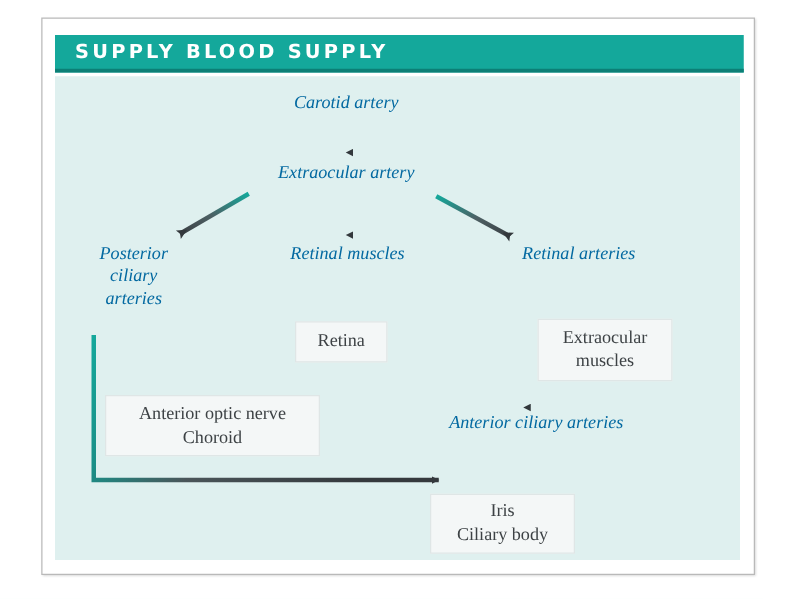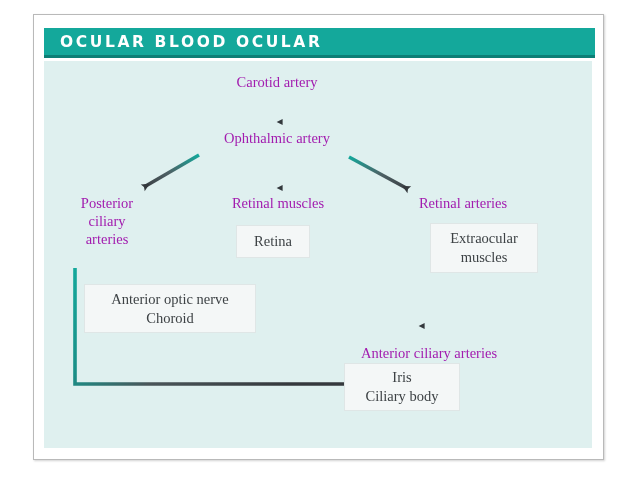--- a/index.html
+++ b/index.html
@@ -57,43 +57,45 @@
     left: 44px;
     top: 61px;
     width: 548px;
     height: 387px;
     background: #dff0ef;
   }
 
   
   .node-label {
     position: absolute;
-    color: #a21caf;
+    color: #0369a1;
     font-size: 14.5px;
     line-height: 18px;
     text-align: center;
     white-space: pre-line;
     font-family: "Liberation Serif", "DejaVu Serif", serif;
+    font-style: italic;
   }
 
   
   .box {
     position: absolute;
     background: #f4f7f7;
     border: 1px solid #dfe6e6;
     box-sizing: border-box;
     color: #3d4245;
     font-size: 14.5px;
     line-height: 19px;
     text-align: center;
     display: flex;
     align-items: center;
     justify-content: center;
     white-space: pre-line;
     font-family: "Liberation Serif", "DejaVu Serif", serif;
+    margin-top: 32px;
   }
   .box::after {
     content: "";
     position: absolute;
     left: 6px;
     top: 6px;
     width: 100%;
     height: 100%;
     background: #1cb3a6;
     z-index: -1;
@@ -108,21 +110,21 @@
     height: 479px;
     pointer-events: none;
   }
 </style>
 </head>
 <body>
 
 <div id="page-frame"></div>
 
 <div id="title-bar">
-  <div id="title-text">OCULAR BLOOD OCULAR</div>
+  <div id="title-text">SUPPLY BLOOD SUPPLY</div>
 </div>
 
 <div id="canvas"></div>
 
 <svg id="connectors" viewBox="0 0 638 479">
   <defs>
     <linearGradient id="gradDown" x1="0" y1="0" x2="0" y2="1">
       <stop offset="0%" stop-color="#14a89b"></stop>
       <stop offset="55%" stop-color="#4d6064"></stop>
       <stop offset="100%" stop-color="#3a3f43"></stop>
@@ -166,31 +168,31 @@
 
   <line x1="349" y1="157" x2="408" y2="189" stroke="url(#gradDiagR)" stroke-width="3.6" marker-end="url(#headDiagR)"></line>
 
   <line x1="419" y1="221" x2="419" y2="326" stroke="url(#gradDown)" stroke-width="3.4" marker-end="url(#headDown)"></line>
 
   <path d="M 75,268 L 75,384 L 351,384" fill="none" stroke="url(#gradElbow)" stroke-width="3.6" marker-end="url(#headRight)"></path>
 </svg>
 
 <div class="node-label" style="left:197px; top:73px; width:160px;">Carotid artery</div>
 
-<div class="node-label" style="left:192px; top:129px; width:170px;">Ophthalmic artery</div>
+<div class="node-label" style="left:192px; top:129px; width:170px;">Extraocular artery</div>
 
 <div class="node-label" style="left:55px; top:194px; width:104px;text-align:center;">Posterior
 ciliary
 arteries</div>
 
 <div class="node-label" style="left:205px; top:194px; width:146px;">Retinal muscles</div>
 
 <div class="node-label" style="left:383px; top:194px; width:160px;">Retinal arteries</div>
 
-<div class="node-label" style="left:334px; top:344px; width:190px;">Anterior ciliary arteries</div>
+<div class="node-label" style="left:334px; top:329px; width:190px;">Anterior ciliary arteries</div>
 
 <div class="box" style="left:236px; top:225px; width:74px; height:33px;">Retina</div>
 
 <div class="box" style="left:430px; top:223px; width:108px; height:50px;">Extraocular
 muscles</div>
 
 <div class="box" style="left:84px; top:284px; width:172px; height:49px;">Anterior optic nerve
 Choroid</div>
 
 <div class="box" style="left:344px; top:363px; width:116px; height:48px;">Iris

